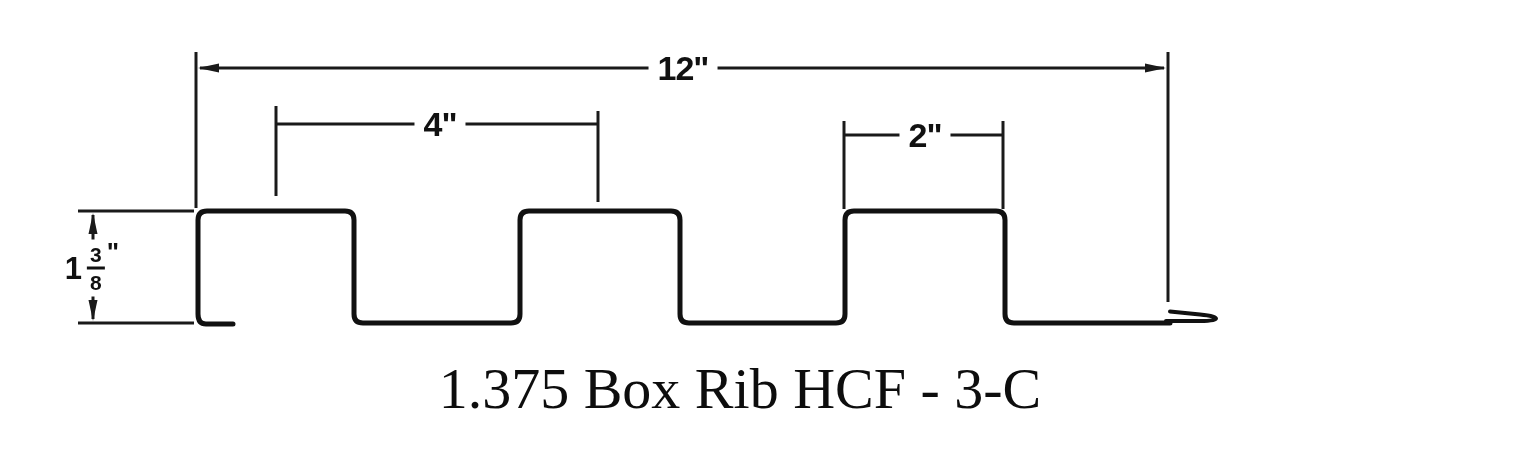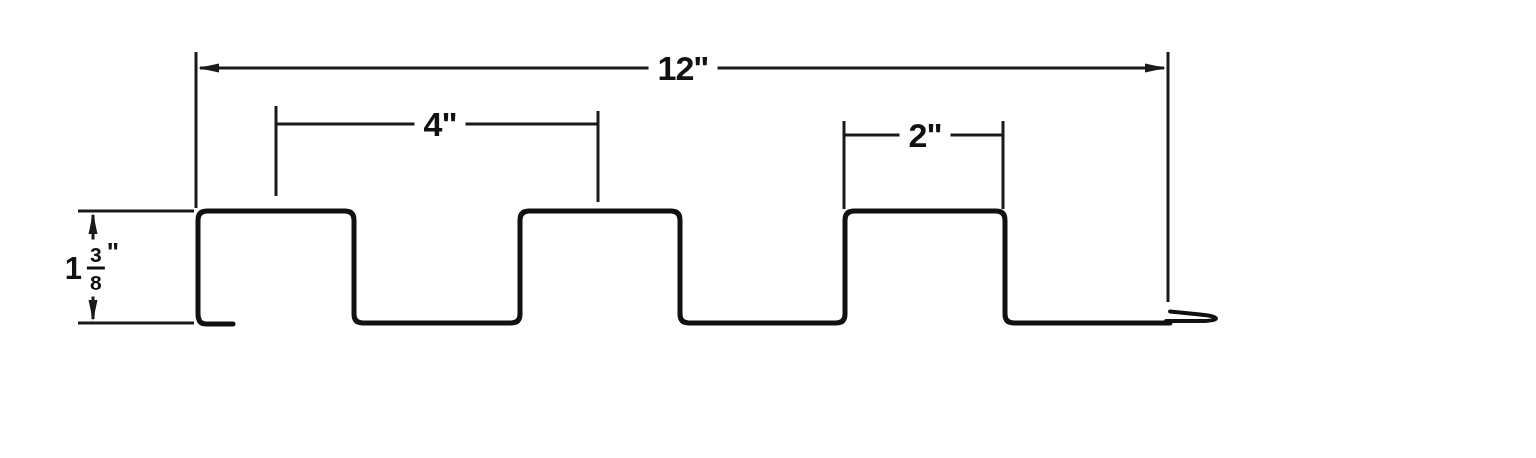--- a/index.html
+++ b/index.html
@@ -111,14 +111,15 @@
 
   <div class="dim-label-height" style="left:92px;top:268px;">
     <span>1</span>
     <span class="frac">
       <span class="num">3</span>
       <span class="den">8</span>
     </span>
     <span class="height-unit">"</span>
   </div>
 
+  <div class="title">1.375 Box Rib HCF - 3-C</div>
 
 </div>
 
 </body></html>

